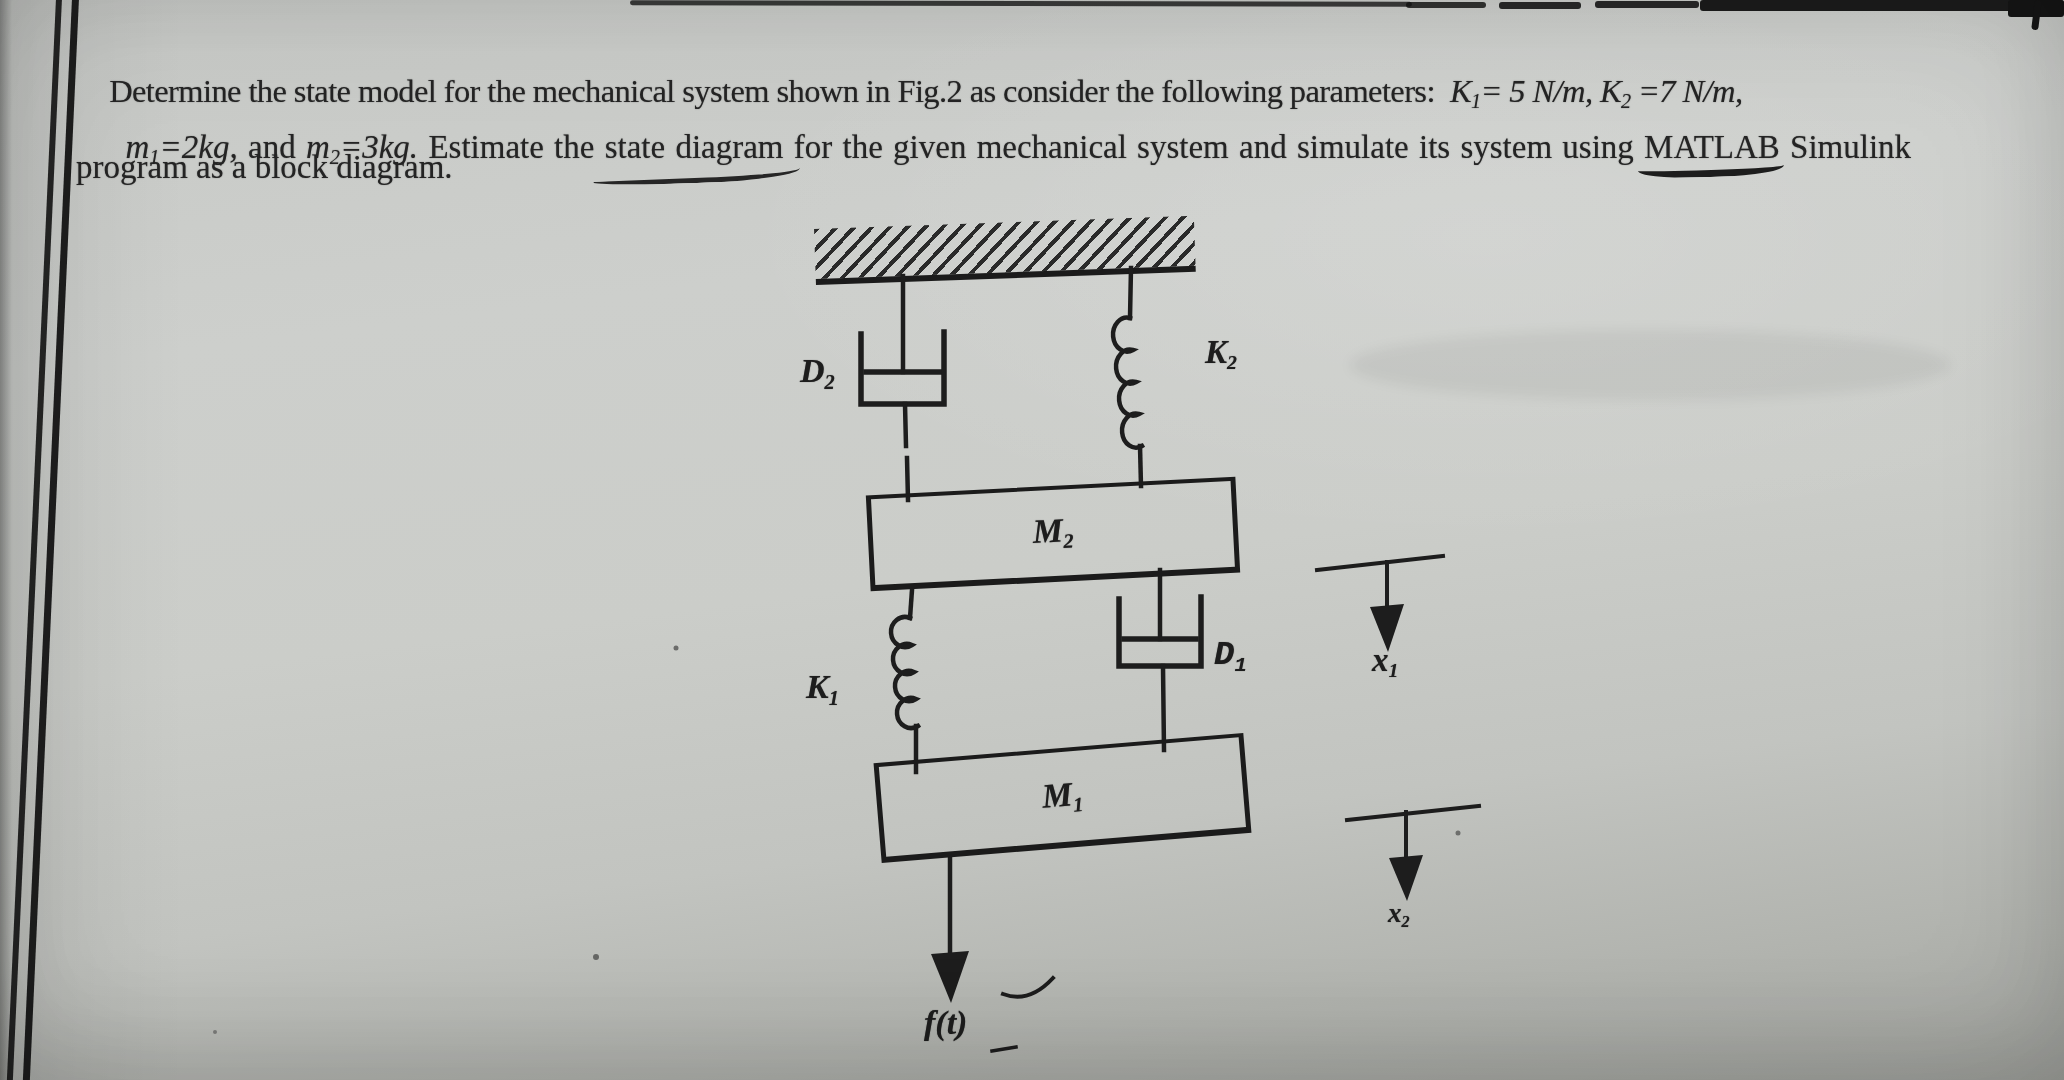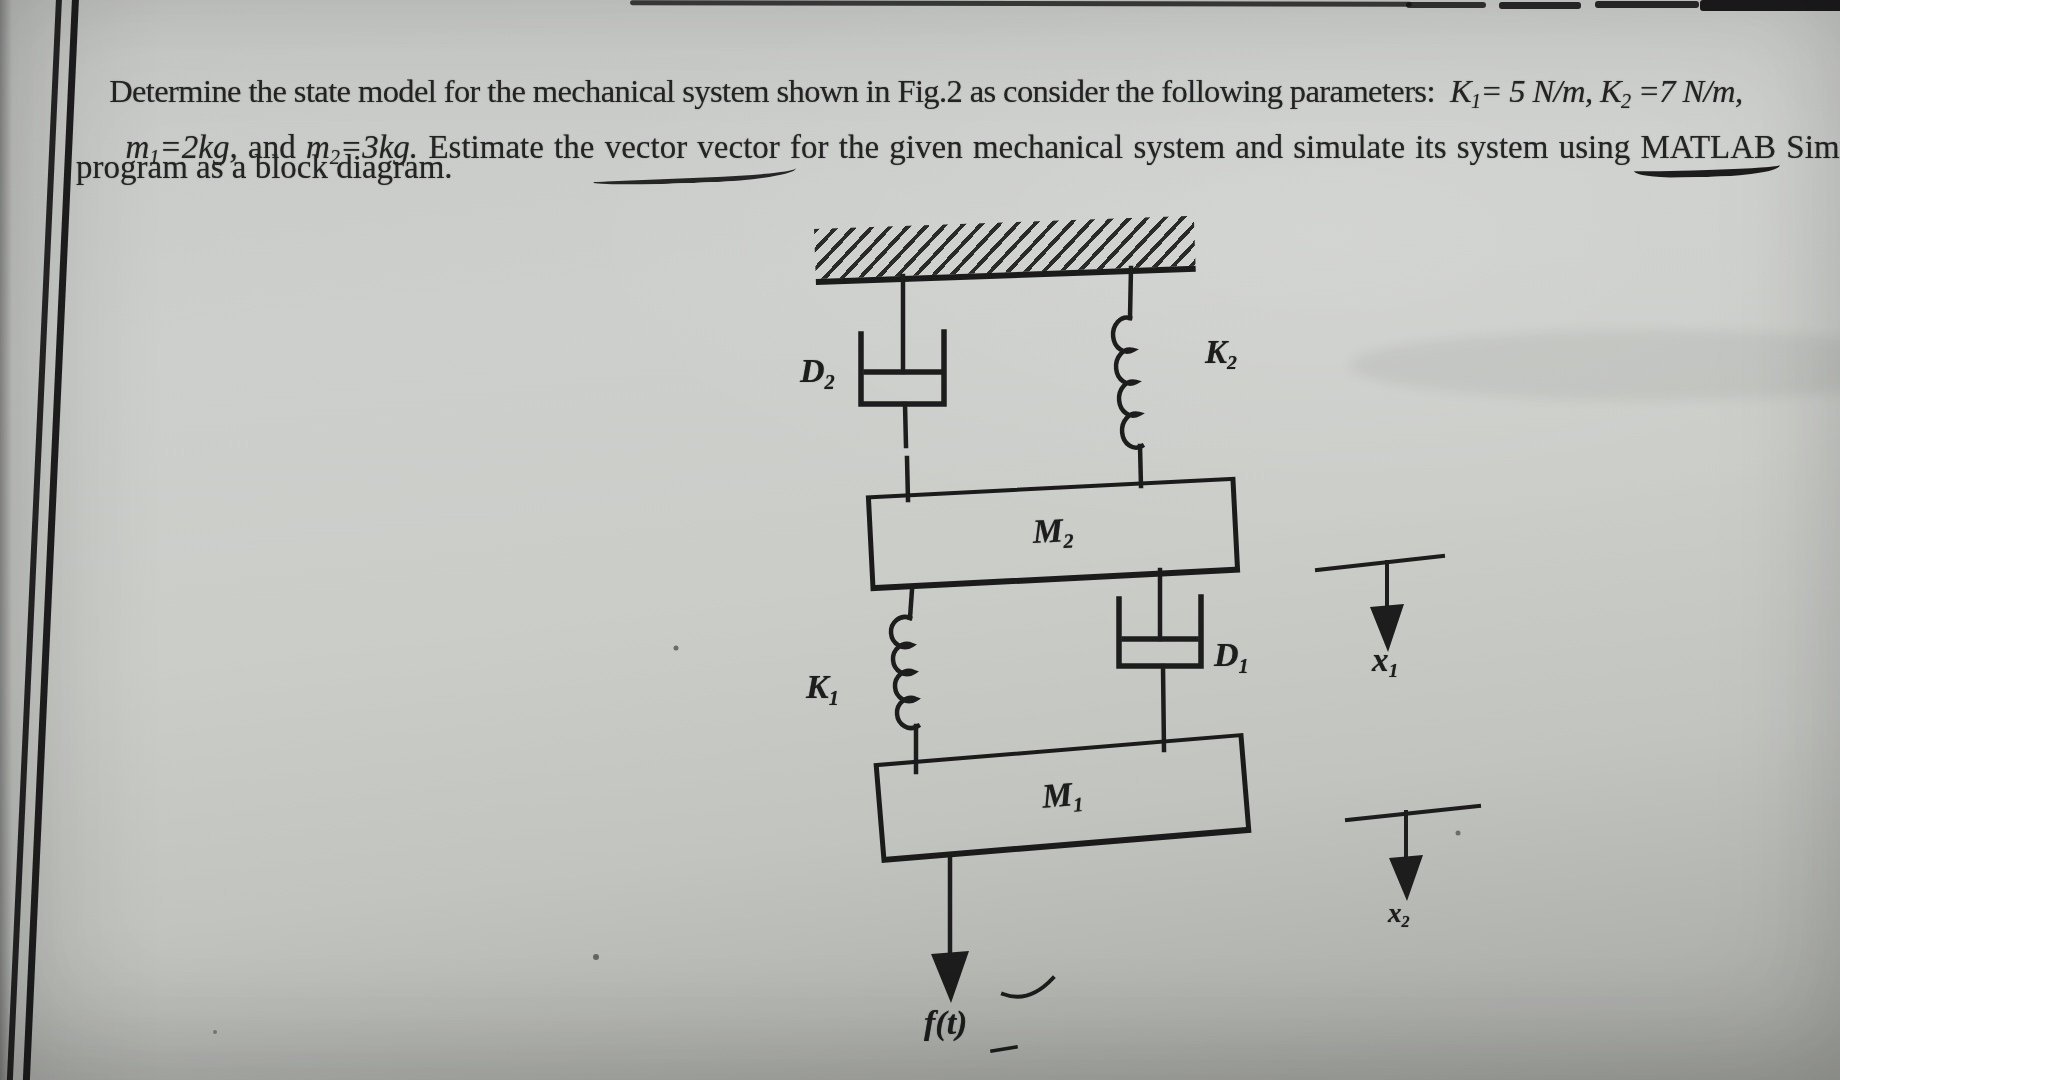--- a/index.html
+++ b/index.html
@@ -1,18 +1,18 @@
 <!DOCTYPE html>
 <html><head>
 <meta charset="utf-8">
 <style>
   html,body{margin:0;padding:0;}
   .page{
     position:relative;
-    width:1840px;height:1080px;
+    width:2064px;height:1080px;
     overflow:hidden;
     font-family:"Liberation Serif","DejaVu Serif",serif;
     background:
       radial-gradient(1300px 520px at 72% 22%, rgba(255,255,255,.12), transparent 60%),
       linear-gradient(90deg, rgba(0,0,0,.06), transparent 9%),
       linear-gradient(173deg, #c7c9c6 0%, #cdcfcc 28%, #cbcdc9 52%, #c2c4c0 72%, #b1b3ae 88%, #a2a49f 100%);
   }
   .page::after{
     content:'';position:absolute;inset:0;
     box-shadow:inset 0 0 140px rgba(0,0,0,.10), inset 0 -30px 90px rgba(0,0,0,.10);
@@ -58,21 +58,21 @@
   .mass2{left:868px;top:486px;width:360px;height:86px;transform:rotate(-2.9deg);}
   .mass1{left:877px;top:748px;width:361px;height:90px;transform:rotate(-4.7deg);}
   .figlabel{position:absolute;color:#1d1d1d;font-weight:700;font-style:italic;
     text-shadow:0 0 1px rgba(20,20,20,.6);white-space:nowrap;}
   .figsub{font-size:.6em;vertical-align:-.32em;}
   .masslabel{font-size:34px;color:#1d1d1d;font-weight:700;font-style:italic;
     text-shadow:0 0 1px rgba(20,20,20,.6);}
   #lbl-d2{left:800px;top:352px;font-size:34px;text-align:right;}
   #lbl-k2{left:1157px;top:334px;font-size:33px;margin-left:48px;}
   #lbl-k1{left:806px;top:668px;font-size:34px;}
-  #lbl-d1{left:1214px;top:636px;font-size:34px;}
+  #lbl-d1{left:1214px;top:636px;font-size:34px;font-family:Liberation Mono, monospace;}
   #lbl-x1{left:1372px;top:642px;font-size:33px;}
   #lbl-x2{left:1388px;top:898px;font-size:27px;text-align:center;}
   #lbl-f{left:924px;top:1004px;font-size:34px;font-weight:600;}
   .smudge{position:absolute;background:rgba(0,0,0,.05);filter:blur(6px);border-radius:50%;}
 </style>
 </head>
 <body>
 
 <div class="page">
 
@@ -86,21 +86,21 @@
   <div class="tbar tbar3"></div>
   <div class="tbar tbar3b"></div>
   <div class="tbar tnub"></div>
   <div class="smudge" style="left:1350px;top:330px;width:600px;height:70px;"></div>
 
   <div class="text-block">
     <div class="line line1">
       <span>Determine the state model for the mechanical system shown in Fig.2 as consider the following parameters:  </span><span class="it">K</span><span class="sub">1</span><span class="it">= 5 N/m, </span><span class="it">K</span><span class="sub">2</span><span class="it"> =7 N/m,</span>
     </div>
     <div class="line line2">
-      <span class="it">m</span><span class="sub">1</span><span class="it">=2kg,</span><span> and </span><span class="it">m</span><span class="sub">2</span><span class="it">=3kg.</span><span> Estimate the </span><span class="u-sv">vector vector</span><span> for the given mechanical system and simulate its system using </span><span class="u-mat">MATLAB</span><span> Simulink</span>
+      <span class="it">m</span><span class="sub">1</span><span class="it">=2kg,</span><span> and </span><span class="it">m</span><span class="sub">2</span><span class="it">=3kg.</span><span> Estimate the </span><span class="u-sv">state diagram</span><span> for the given mechanical system and simulate its system using </span><span class="u-mat">MATLAB</span><span> Simulink</span>
     </div>
     <div class="line line3">program as a block diagram.</div>
   </div>
 
   <div class="hatch"></div>
 
   <svg class="fig-svg" width="2064" height="1080" viewBox="0 0 2064 1080" fill="none" stroke="#1d1d1d" stroke-width="4.5" stroke-linecap="square">
 
     <path d="M903 276 L903 372"></path>
     <path d="M866 372 L940 372" stroke-width="5.5"></path>

